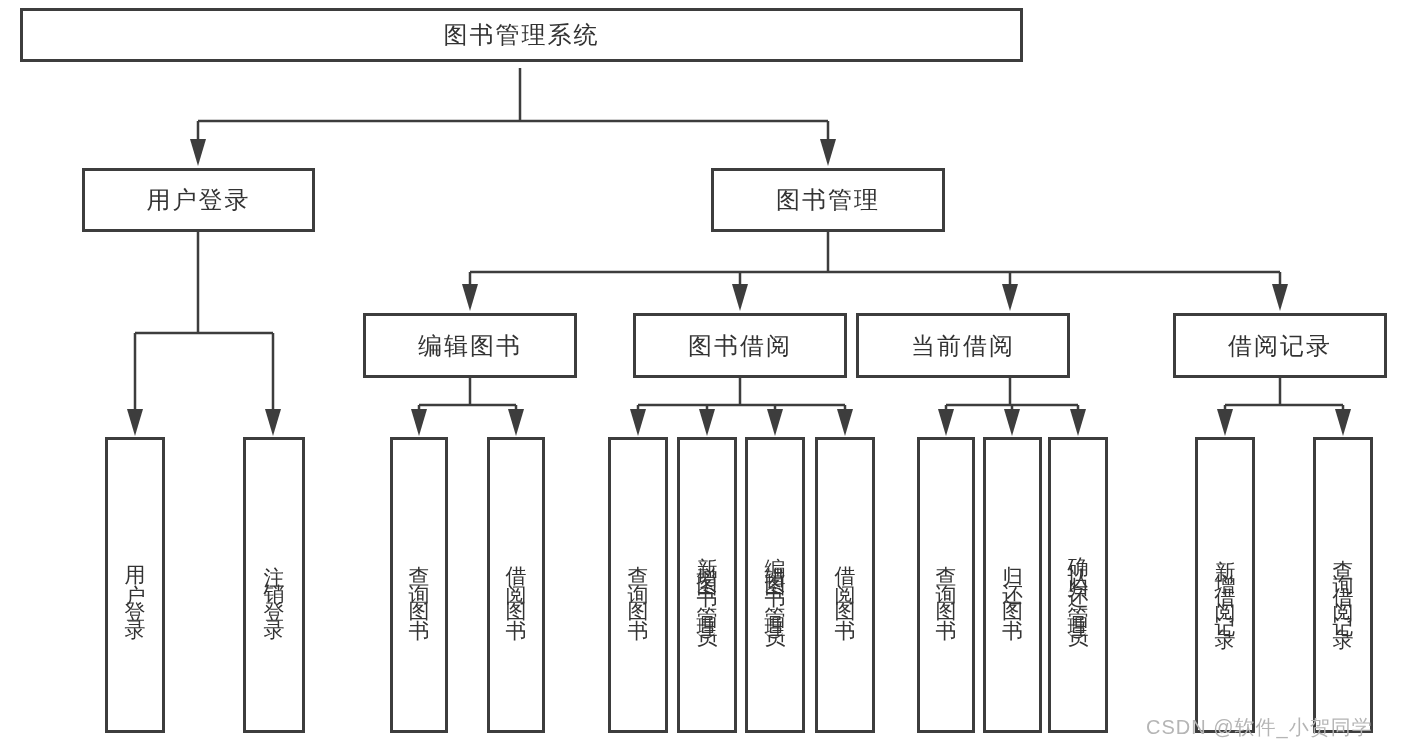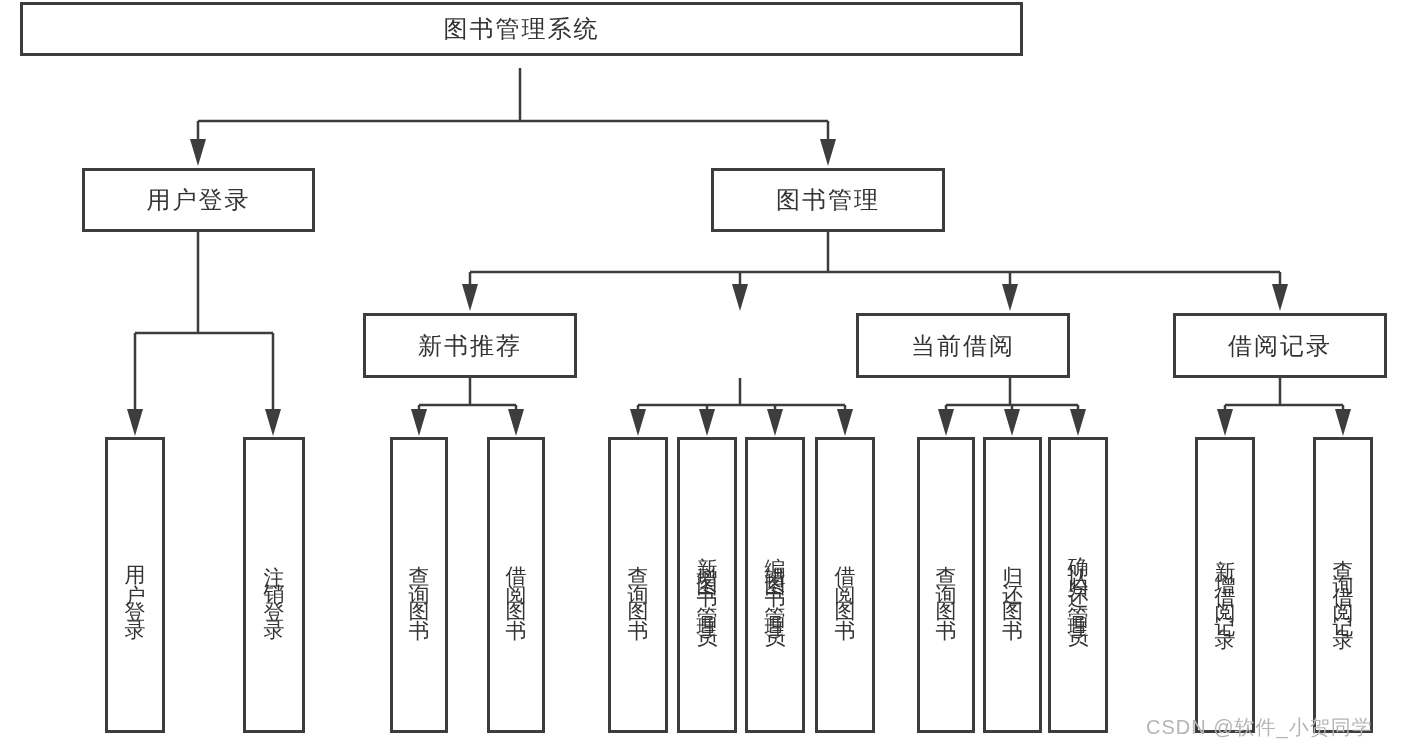--- a/index.html
+++ b/index.html
@@ -102,26 +102,27 @@
       <polygon points="775,436 767,409 783,409"></polygon>
       <polygon points="845,436 837,409 853,409"></polygon>
       <polygon points="946,436 938,409 954,409"></polygon>
       <polygon points="1012,436 1004,409 1020,409"></polygon>
       <polygon points="1078,436 1070,409 1086,409"></polygon>
       <polygon points="1225,436 1217,409 1233,409"></polygon>
       <polygon points="1343,436 1335,409 1351,409"></polygon>
     </g>
   </svg>
 
-  <div class="box" style="left:20px; top:2px; width:1003px; height:54px;">图书管理系统</div>
+  <div class="box" style="left:20px; top:8px; width:1003px; height:54px;">图书管理系统</div>
 
   <div class="box" style="left:82px; top:168px; width:233px; height:64px;">用户登录</div>
   <div class="box" style="left:711px; top:168px; width:234px; height:64px;">图书管理</div>
 
-  <div class="box" style="left:363px; top:313px; width:214px; height:65px;">新书推荐</div>
+  <div class="box" style="left:363px; top:313px; width:214px; height:65px;">编辑图书</div>
+  <div class="box" style="left:633px; top:313px; width:214px; height:65px;">图书借阅</div>
   <div class="box" style="left:856px; top:313px; width:214px; height:65px;font-family:Liberation Mono, monospace;">当前借阅</div>
   <div class="box" style="left:1173px; top:313px; width:214px; height:65px;text-align:center;">借阅记录</div>
 
   <div class="vbox sp-wide" style="left:105px; top:437px; width:60px; height:296px;">用户登录</div>
   <div class="vbox sp-wide" style="left:243px; top:437px; width:62px; height:296px;">注销登录</div>
 
   <div class="vbox sp-wide" style="left:390px; top:437px; width:58px; height:296px;">查询图书</div>
   <div class="vbox sp-wide" style="left:487px; top:437px; width:58px; height:296px;">借阅图书</div>
 
   <div class="vbox sp-wide" style="left:608px; top:437px; width:60px; height:296px;">查询图书</div>

